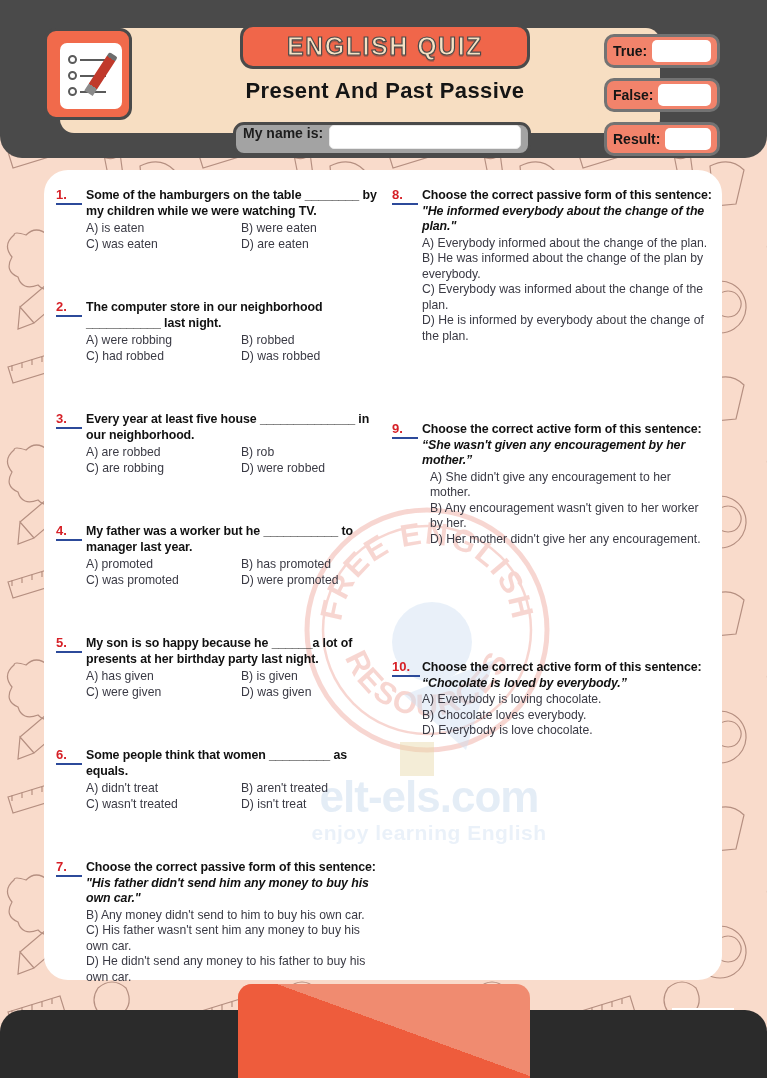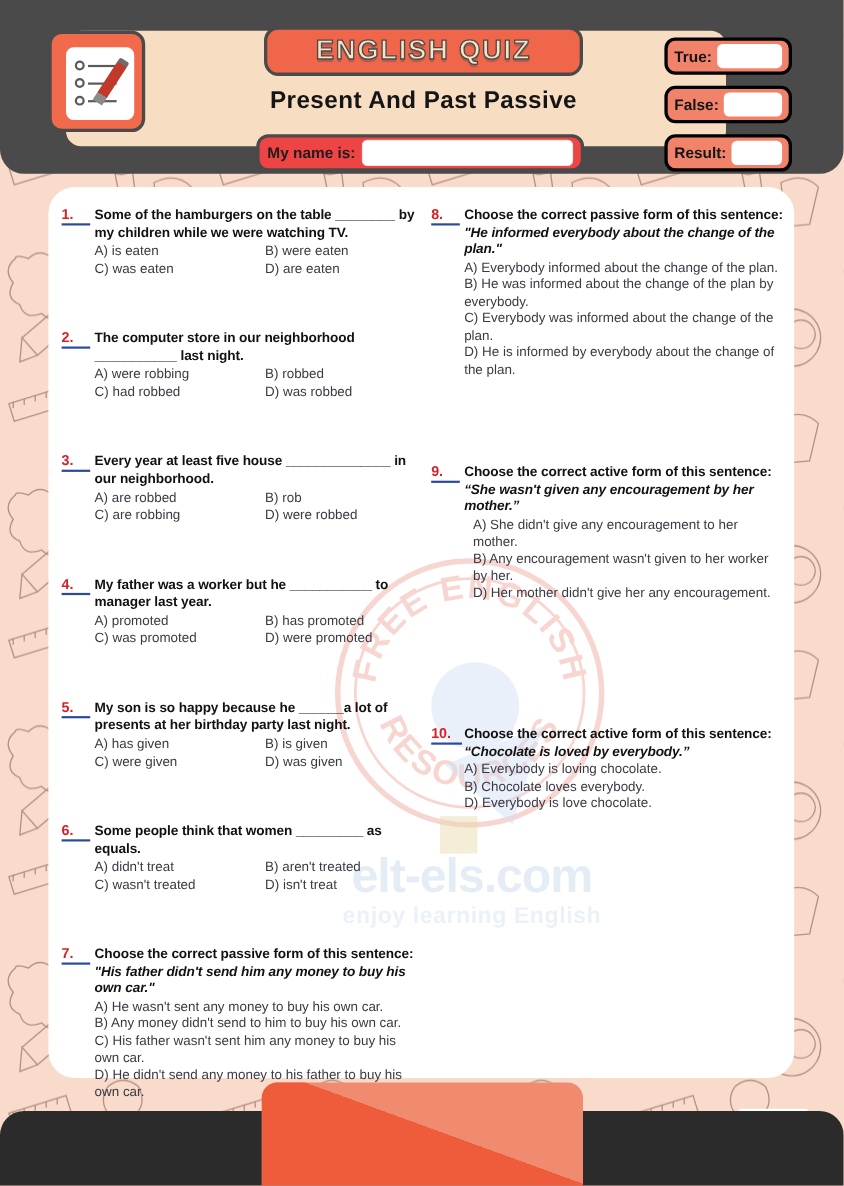--- a/index.html
+++ b/index.html
@@ -65,29 +65,29 @@
     text-shadow:0 2px 0 rgba(74,74,74,.35);
   }
 
   .quiz-subtitle{
     position:absolute;left:160px;top:78px;width:450px;text-align:center;
     font-size:22px;font-weight:bold;color:#151515;letter-spacing:.4px;
   }
 
   .nameplate{
     position:absolute;left:233px;top:122px;width:298px;height:34px;
-    background:#ef4444;border:3px solid #4a4a4a;border-radius:11px;
-    display:flex;align-items:center;padding:0 7px;box-sizing:border-box;gap:6px;
+    background:#a3a3a3;border:3px solid #4a4a4a;border-radius:11px;
+    display:flex;padding:0 7px;box-sizing:border-box;gap:6px;
   }
   .nameplate-label{font-size:14px;font-weight:bold;color:#1d1d1d;white-space:nowrap;}
   .nameplate-input{flex:1;height:22px;background:#fff;border-radius:5px;border:1px solid #e9e9e9;}
 
   .score-box{
     position:absolute;left:604px;width:116px;height:34px;
-    background:#f2836b;border:3px solid #000000;border-radius:10px;
+    background:#f2836b;border:3px solid #737373;border-radius:10px;
     display:flex;align-items:center;padding:0 6px;box-sizing:border-box;gap:5px;
   }
   .score-box.b1{top:34px;} .score-box.b2{top:78px;} .score-box.b3{top:122px;}
   .score-label{font-size:14px;font-weight:bold;color:#151515;}
   .score-input{flex:1;height:22px;background:#fff;border-radius:5px;}
 
   
   .score-nub{position:absolute;left:588px;width:26px;height:7px;background:#f7dec2;border-radius:3px;}
   .score-nub.n1{top:69px;} .score-nub.n2{top:113px;}
 
@@ -382,21 +382,20 @@
         </div>
       </div>
 
       <div class="spacer-md"></div>
 
       <div class="question">
         <div class="q-num">7.</div>
         <div class="q-stem">Choose the correct passive form of this sentence:</div>
         <div class="q-quote">"His father didn't send him any money to buy his own car."</div>
         <div class="opts-list">
-          <div class="opt-line">A) He wasn't sent any money to buy his own car.</div>
           <div class="opt-line">B) Any money didn't send to him to buy his own car.</div>
           <div class="opt-line">C) His father wasn't sent him any money to buy his own car.</div>
           <div class="opt-line">D) He didn't send any money to his father to buy his own car.</div>
         </div>
       </div>
 
     </div>
 
     <div class="col col-right">
 

